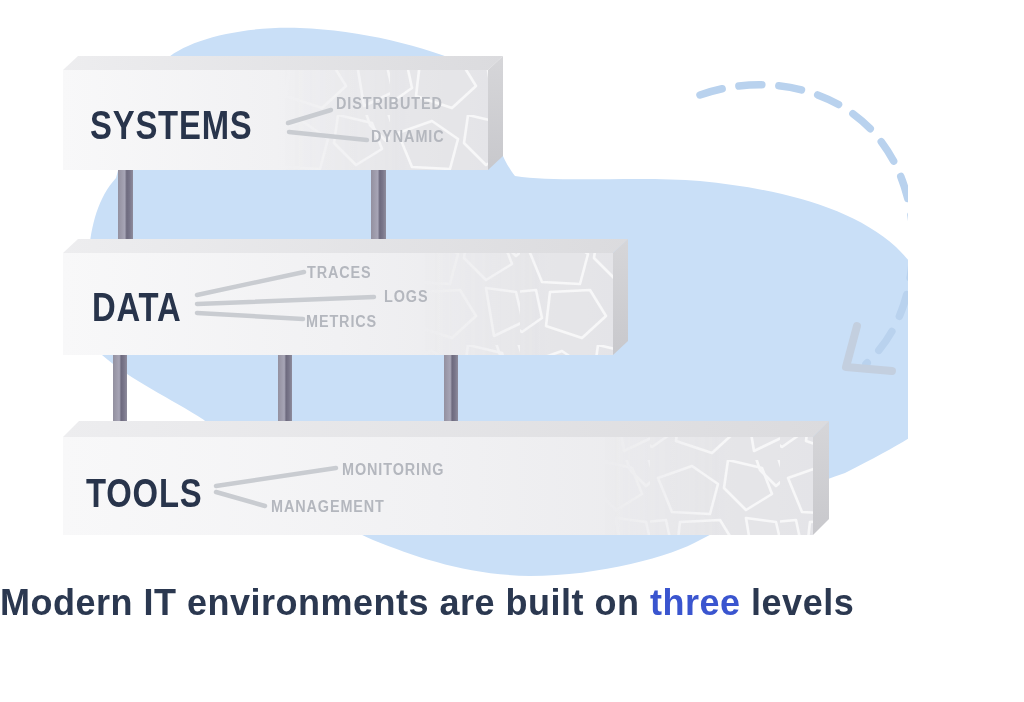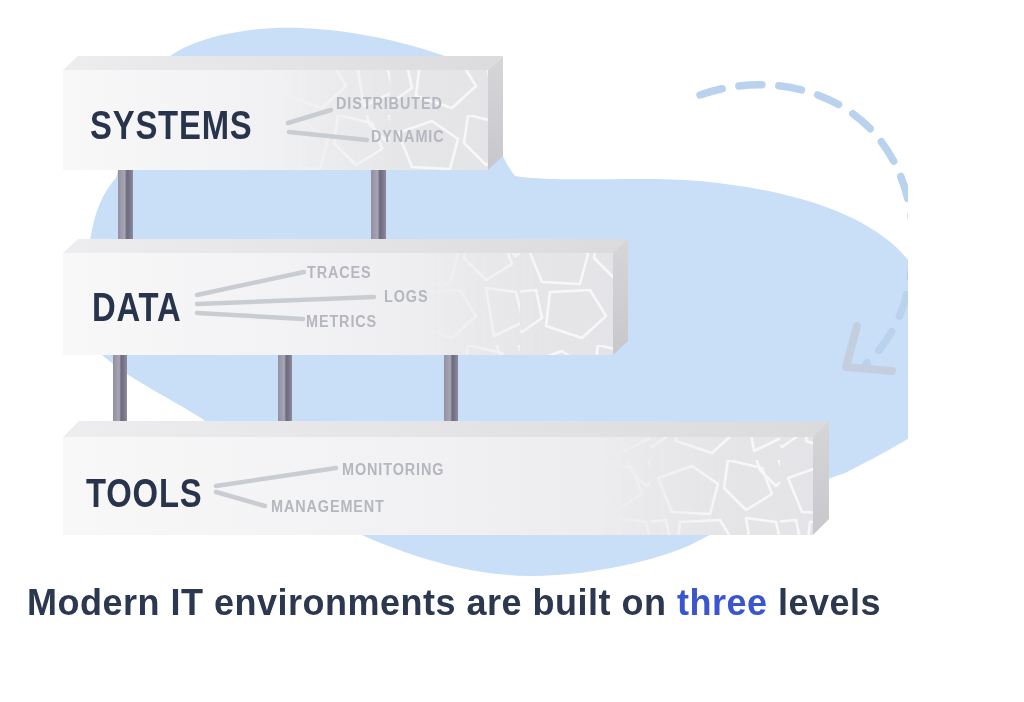--- a/index.html
+++ b/index.html
@@ -5,21 +5,21 @@
   html,body{margin:0;padding:0;background:#ffffff;}
   .canvas{position:relative;width:908px;height:702px;background:#ffffff;overflow:hidden;
           font-family:Liberation Sans, sans-serif;}
   .layer{position:absolute;left:0;top:0;width:1024px;height:702px;}
   .bar-title{position:absolute;font-weight:700;font-size:40px;color:#28344b;
              letter-spacing:1px;transform:scaleX(.82);transform-origin:left top;
              white-space:nowrap;line-height:1;}
   .bar-sub{position:absolute;font-weight:700;font-size:16px;color:#b4b7be;
            letter-spacing:1px;transform:scaleX(.9);transform-origin:left top;
            white-space:nowrap;line-height:1;}
-  .caption{position:absolute;left:0;right:0;top:585px;text-align:center;
+  .caption{position:absolute;left:0;right:0;top:585px;text-align:left;
            font-weight:700;font-size:36px;letter-spacing:.5px;line-height:1;
            color:#2b3850;white-space:nowrap;}
   .caption .accent{color:#3a55cf;}
 </style>
 </head>
 <body>
 
 <div class="canvas">
 
   <svg class="layer" viewBox="0 0 1024 702">

